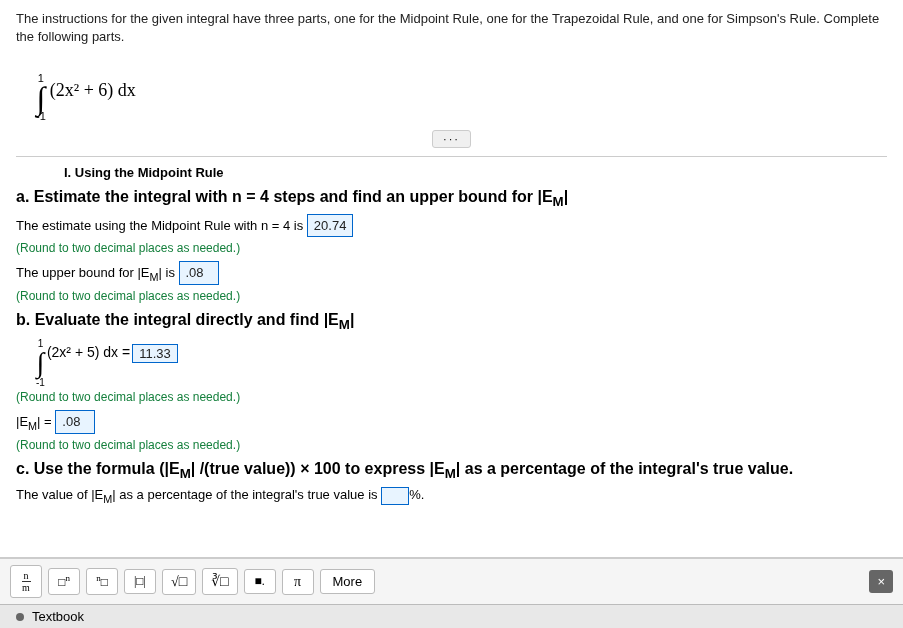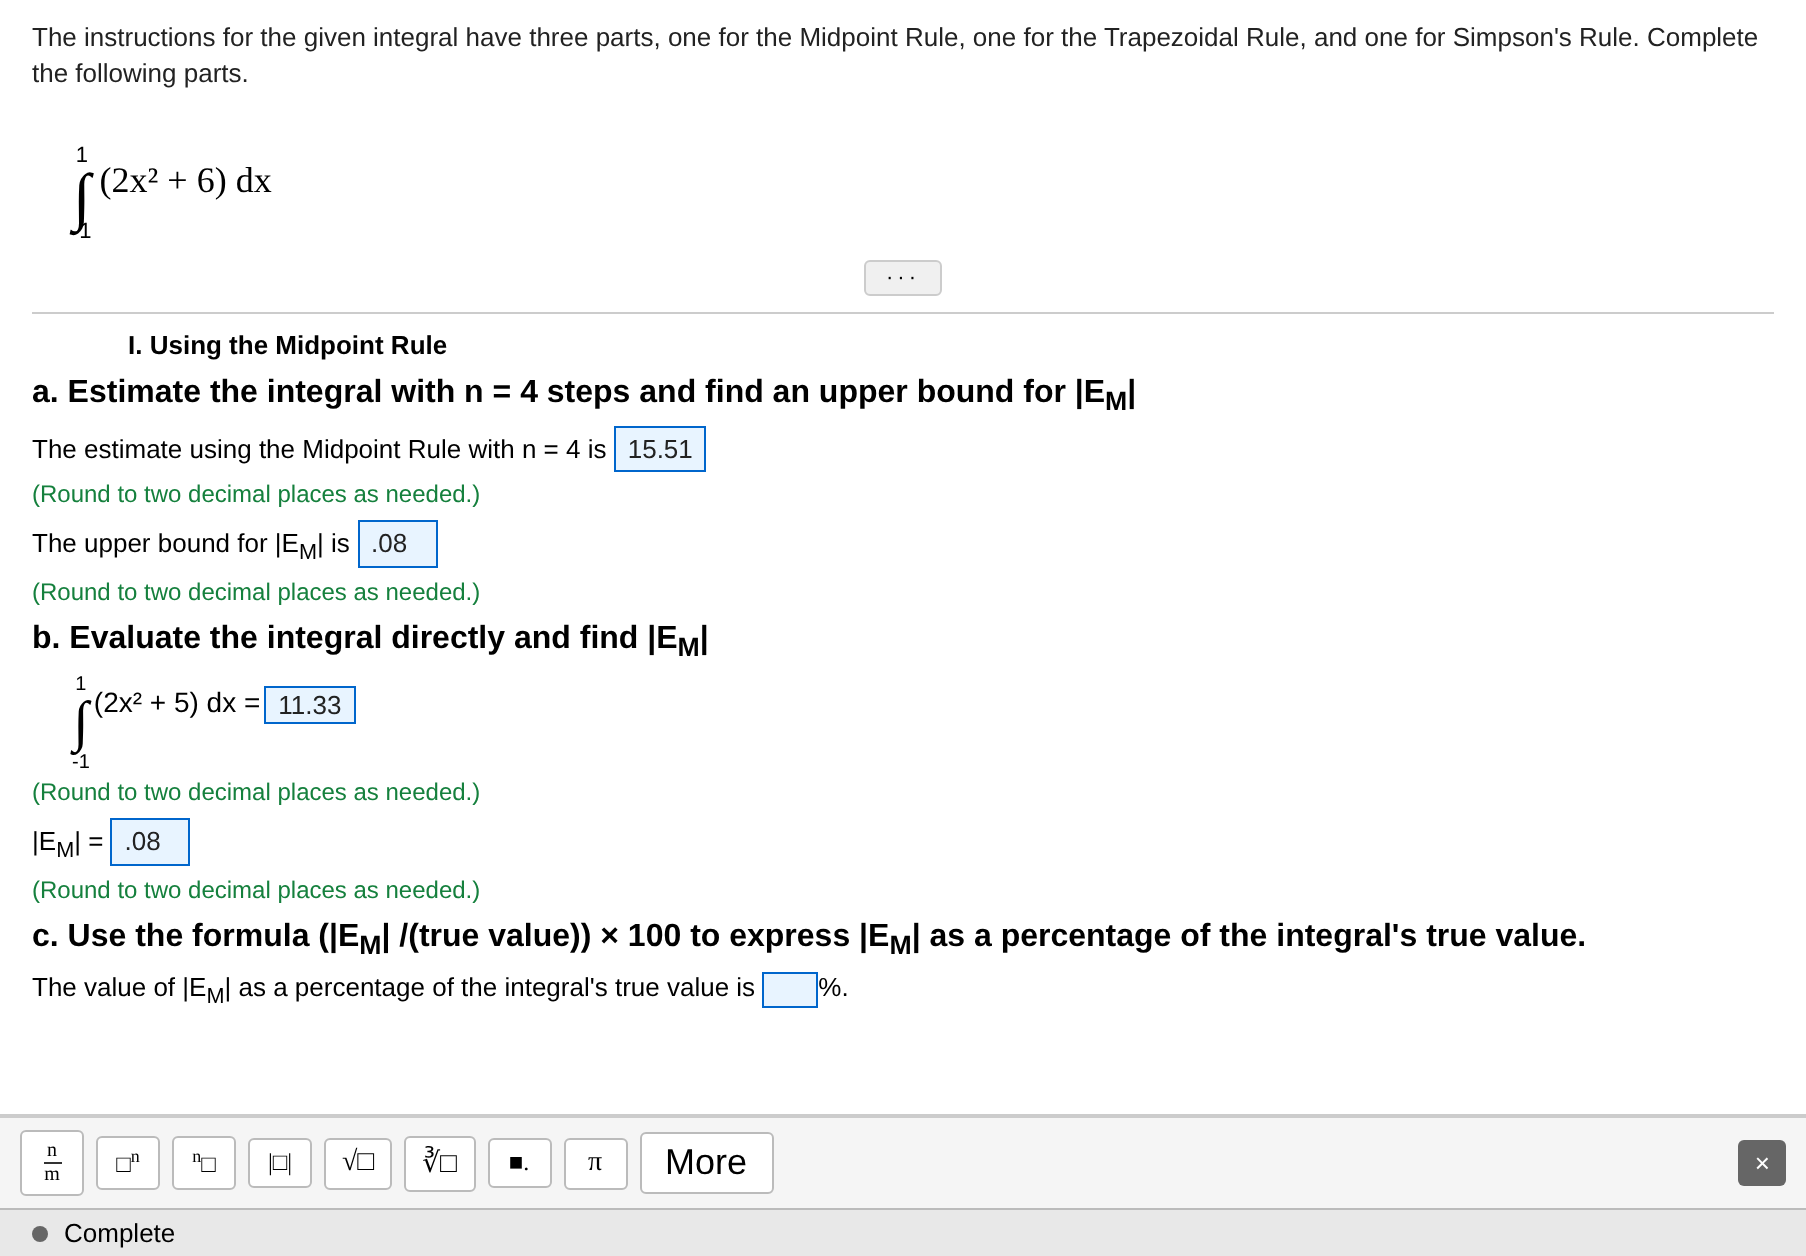--- a/index.html
+++ b/index.html
@@ -147,21 +147,21 @@
       min-width: 32px;
       text-align: center;
       font-family: serif;
     }
 
     .toolbar-more {
       background: #fff;
       border: 1px solid #bbb;
       border-radius: 3px;
       padding: 4px 12px;
-      font-size: 18px;
+      font-size: 13px;
       cursor: pointer;
     }
 
     .toolbar-spacer { flex: 1; }
 
     .close-btn {
       background: #666;
       color: #fff;
       border: none;
       border-radius: 3px;
@@ -226,21 +226,21 @@
   <div class="section-title">I. Using the Midpoint Rule</div>
 
   <div class="part-label">
     <span>a.</span>
     <span> Estimate the integral with n = 4 steps and find an upper bound for |E<sub>M</sub>|</span>
   </div>
 
   <div class="problem-text">
     <span>The estimate using the Midpoint Rule with n = 4 is</span>
     <span> </span>
-    <span class="answer-box">15.51</span>
+    <span class="answer-box">20.74</span>
   </div>
   <div class="note-text">(Round to two decimal places as needed.)</div>
 
   <div class="problem-text">
     <span>The upper bound for |E<sub>M</sub>| is </span>
     <span class="answer-box">.08</span>
   </div>
   <div class="note-text">(Round to two decimal places as needed.)</div>
 
   <div class="part-label">
@@ -307,14 +307,14 @@
   <button class="toolbar-btn" style="font-size:14px; font-family:serif;">
     π
   </button>
   <button class="toolbar-more">More</button>
   <div class="toolbar-spacer"></div>
   <button class="close-btn">×</button>
 </div>
 
 <div class="bottom-bar">
   <span class="bottom-dot"></span>
-  <span>Complete</span>
+  <span>Textbook</span>
 </div>
 
 </body></html>

